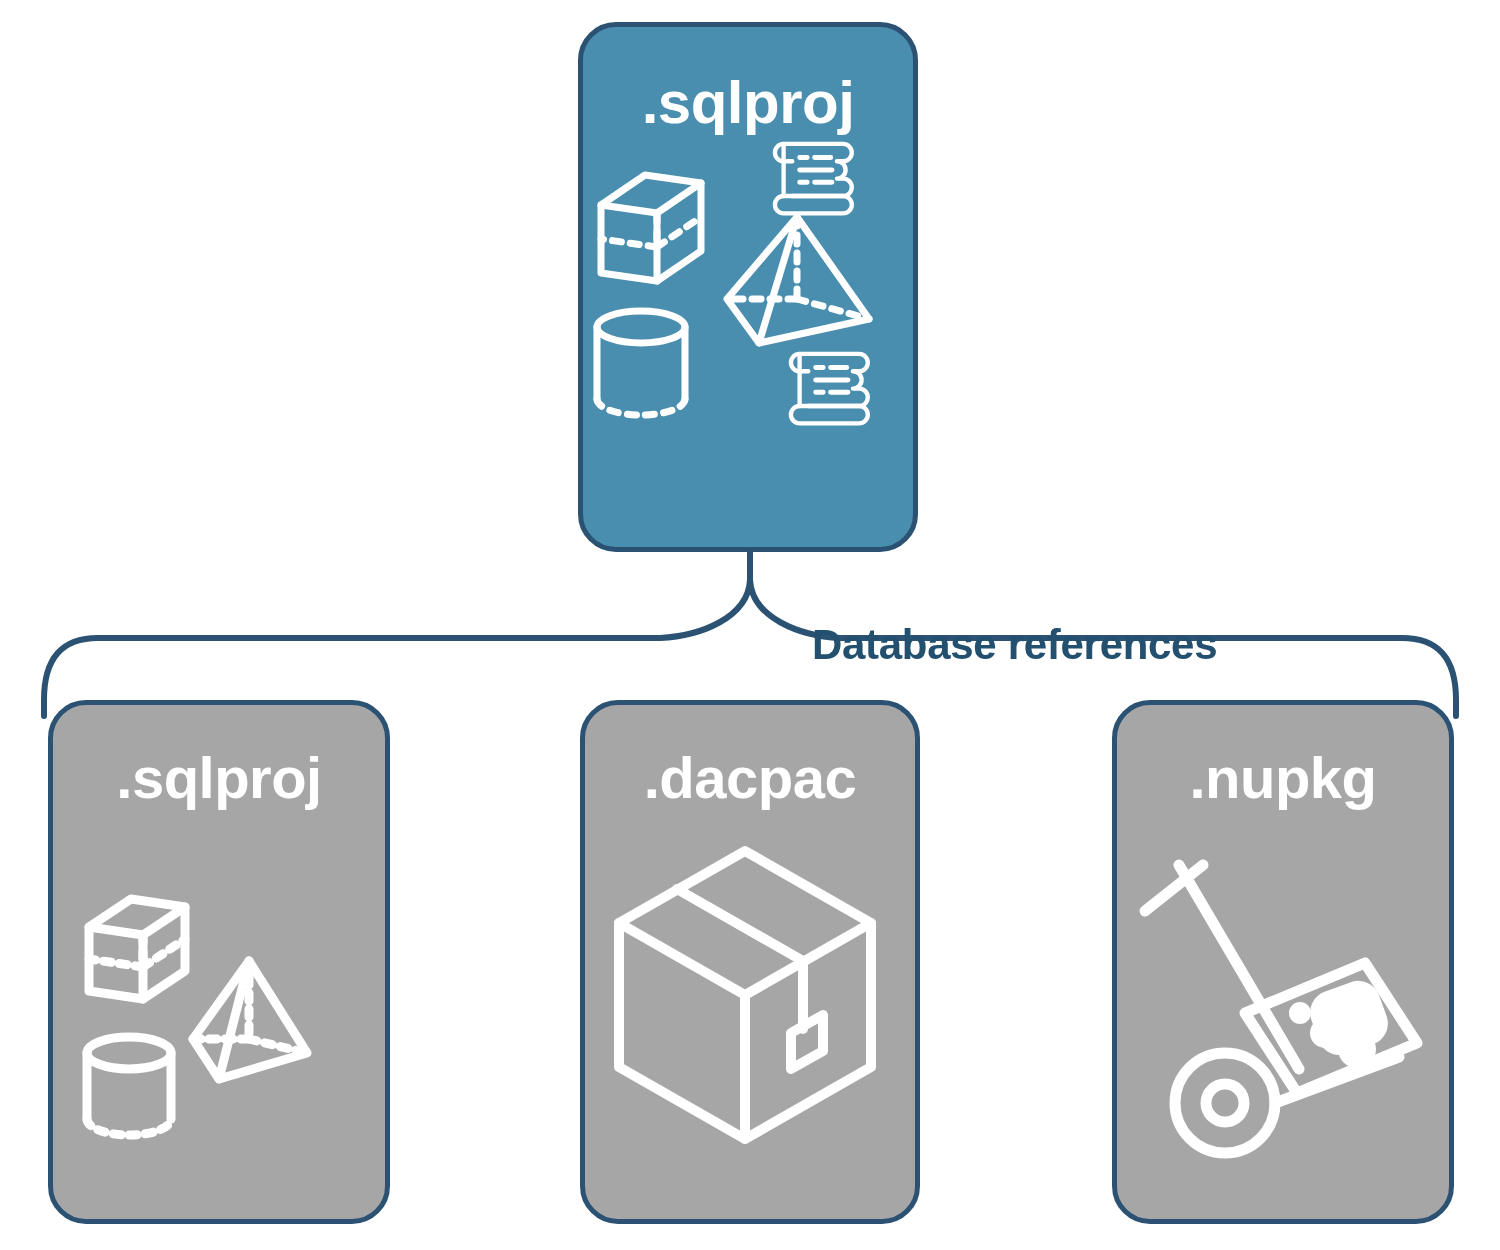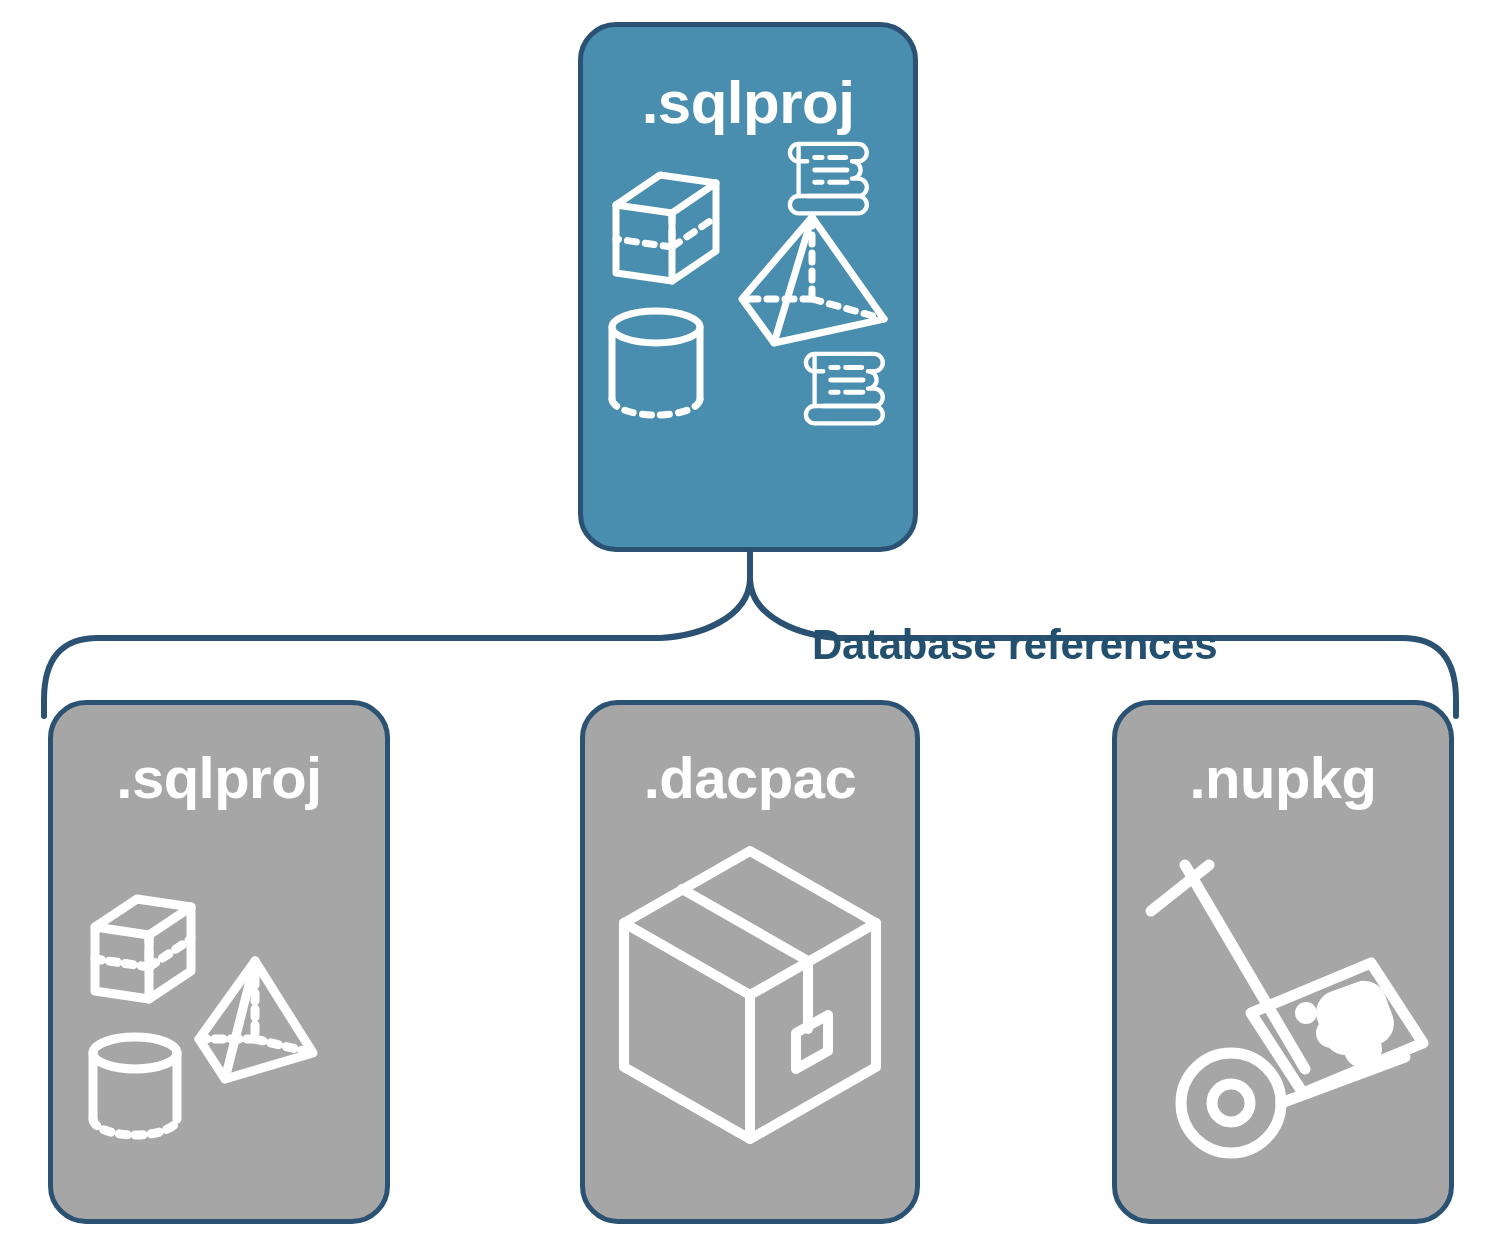--- a/index.html
+++ b/index.html
@@ -21,21 +21,20 @@
   }
 
   
   .card {
     position: absolute;
     box-sizing: border-box;
     border-radius: 38px;
     border: 5px solid #2b5272;
     display: flex;
     flex-direction: column;
-    align-items: center;
     overflow: hidden;
   }
   .card.blue  { background: #4a8eaf; }
   .card.gray  { background: #a6a6a6; }
 
   .card-title {
     color: #ffffff;
     font-weight: bold;
     letter-spacing: -0.5px;
     line-height: 1;

